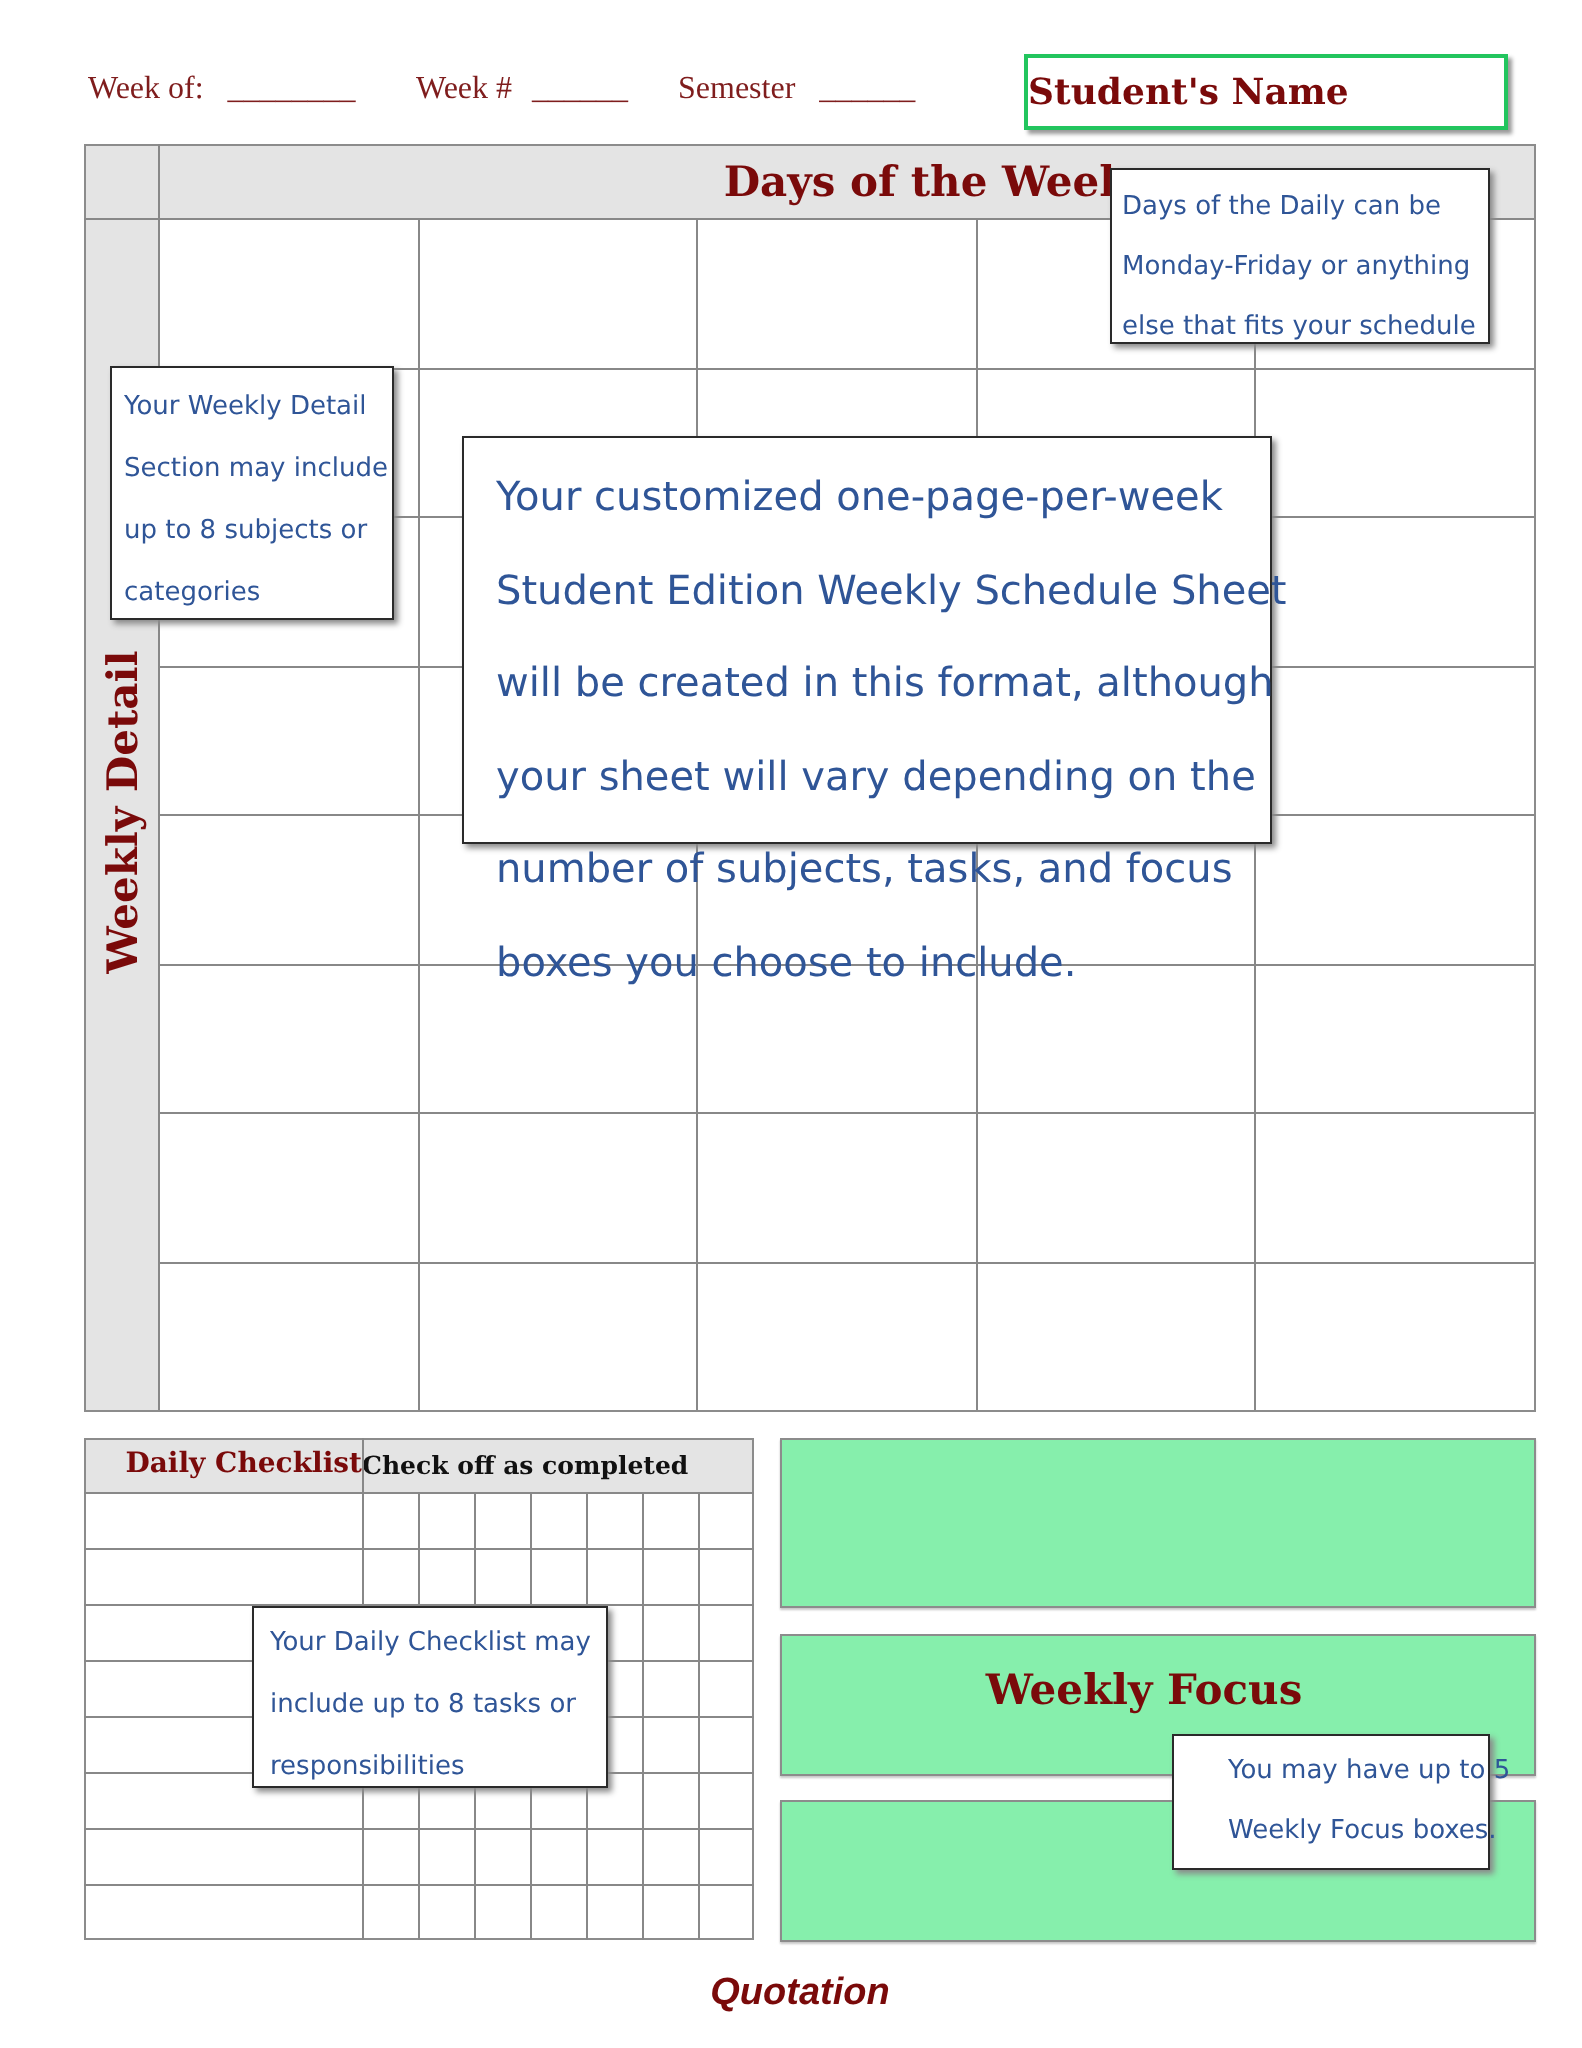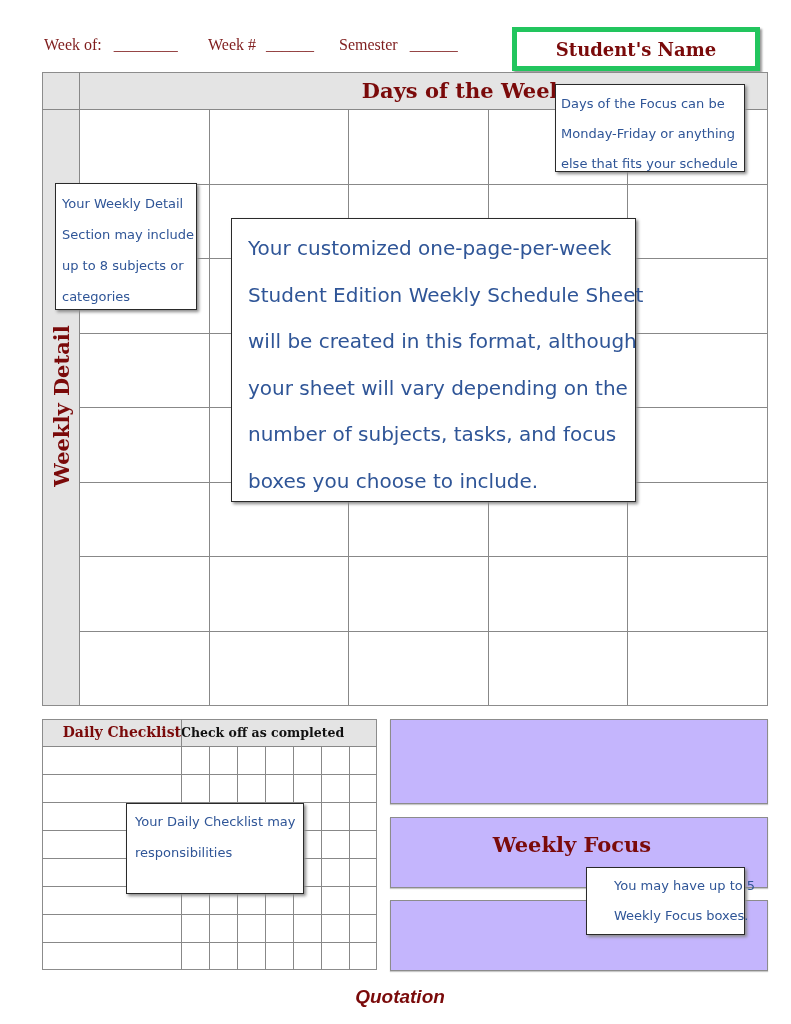--- a/index.html
+++ b/index.html
@@ -1,30 +1,30 @@
 <!DOCTYPE html>
 <html><head>
 <meta charset="utf-8">
 <style>
   html, body { margin:0; padding:0; background:#ffffff; }
   body { width:791px; height:1024px; position:relative; overflow:hidden; font-family:"DejaVu Serif", serif; }
   .abs { position:absolute; }
   .hdr-field { top:36px; font-family:"Liberation Serif", serif; font-size:16px; color:#7f1d1d; white-space:nowrap; }
-  .name-box { left:512px; top:27px; width:238px; height:34px; border:5px solid #22c55e; box-shadow:2px 2px 2px #9a9a9a; background:#fff;
-              display:flex; align-items:center; justify-content:center; }
+  .name-box { left:512px; top:27px; width:238px; height:34px; border:2px solid #22c55e; box-shadow:2px 2px 2px #9a9a9a; background:#fff;
+              display:flex; align-items:center; justify-content:flex-start; }
   .name-box span { font-family:"DejaVu Serif", serif; font-weight:bold; font-size:18px; color:#7a0a0a; }
   .grid-line-h { position:absolute; height:0; border-top:1px solid #888; }
   .grid-line-v { position:absolute; width:0; border-left:1px solid #888; }
   .table-frame { left:42px; top:72px; width:724px; height:632px; border:1px solid #8c8c8c; }
   .gray { background:#e4e4e4; }
   .section-title { font-family:"DejaVu Serif", serif; font-weight:bold; color:#7a0a0a; }
   .note { position:absolute; background:#fff; border:1.5px solid #2a2a2a; box-shadow:2px 2px 3px #8a8a8a;
           font-family:"DejaVu Sans", sans-serif; color:#2f5597; box-sizing:border-box; }
   .note div { white-space:nowrap; }
-  .focus-box { position:absolute; left:390px; width:376px; border:1px solid #8c8c8c; background:#c4b5fd; box-shadow:0 1px 1px #c8c8c8; }
+  .focus-box { position:absolute; left:390px; width:376px; border:1px solid #8c8c8c; background:#86efac; box-shadow:0 1px 1px #c8c8c8; }
 </style>
 </head>
 <body>
 
 <div class="abs hdr-field" style="left:44px;">
   <span>Week of:</span>
   <span style="margin-left:8px;">________</span>
 </div>
 <div class="abs hdr-field" style="left:208px;">
   <span>Week #</span>
@@ -78,43 +78,44 @@
 <div class="grid-line-v" style="left:321px;top:746px;height:224px;"></div>
 <div class="grid-line-v" style="left:349px;top:746px;height:224px;"></div>
 
 <div class="focus-box" style="top:719px;height:83px;"></div>
 <div class="focus-box" style="top:817px;height:69px;">
   <div class="section-title" style="position:absolute;left:0;top:14px;width:362px;text-align:center;font-size:21px;">Weekly Focus</div>
 </div>
 <div class="focus-box" style="top:900px;height:69px;"></div>
 
 <div class="note" style="left:555px;top:84px;width:190px;height:88px;padding:4px 0 0 5px;font-size:13px;line-height:30px;">
-  <div>Days of the Focus can be</div>
+  <div>Days of the Daily can be</div>
   <div>Monday-Friday or anything</div>
   <div>else that fits your schedule</div>
 </div>
 
 <div class="note" style="left:55px;top:183px;width:142px;height:127px;padding:4px 0 0 6px;font-size:13px;line-height:31px;">
   <div>Your Weekly Detail</div>
   <div>Section may include</div>
   <div>up to 8 subjects or</div>
   <div>categories</div>
 </div>
 
-<div class="note" style="left:231px;top:218px;width:405px;height:284px;padding:6px 0 0 16px;font-size:20px;line-height:46.5px;">
+<div class="note" style="left:231px;top:218px;width:405px;height:204px;padding:6px 0 0 16px;font-size:20px;line-height:46.5px;">
   <div>Your customized one-page-per-week</div>
   <div>Student Edition Weekly Schedule Sheet</div>
   <div>will be created in this format, although</div>
   <div>your sheet will vary depending on the</div>
   <div>number of subjects, tasks, and focus</div>
   <div>boxes you choose to include.</div>
 </div>
 
 <div class="note" style="left:126px;top:803px;width:178px;height:91px;padding:2px 0 0 8px;font-size:13px;line-height:31px;">
   <div>Your Daily Checklist may</div>
+  <div>include up to 8 tasks or</div>
   <div>responsibilities</div>
 </div>
 
 <div class="note" style="left:586px;top:867px;width:159px;height:68px;padding:3px 0 0 27px;font-size:13px;line-height:30px;">
   <div>You may have up to 5</div>
   <div>Weekly Focus boxes.</div>
 </div>
 
 <div class="abs" style="left:280px;top:986px;width:240px;text-align:center;font-family:Liberation Sans, sans-serif;font-weight:bold;font-style:italic;font-size:19px;color:#7a0a0a;">Quotation</div>
 

